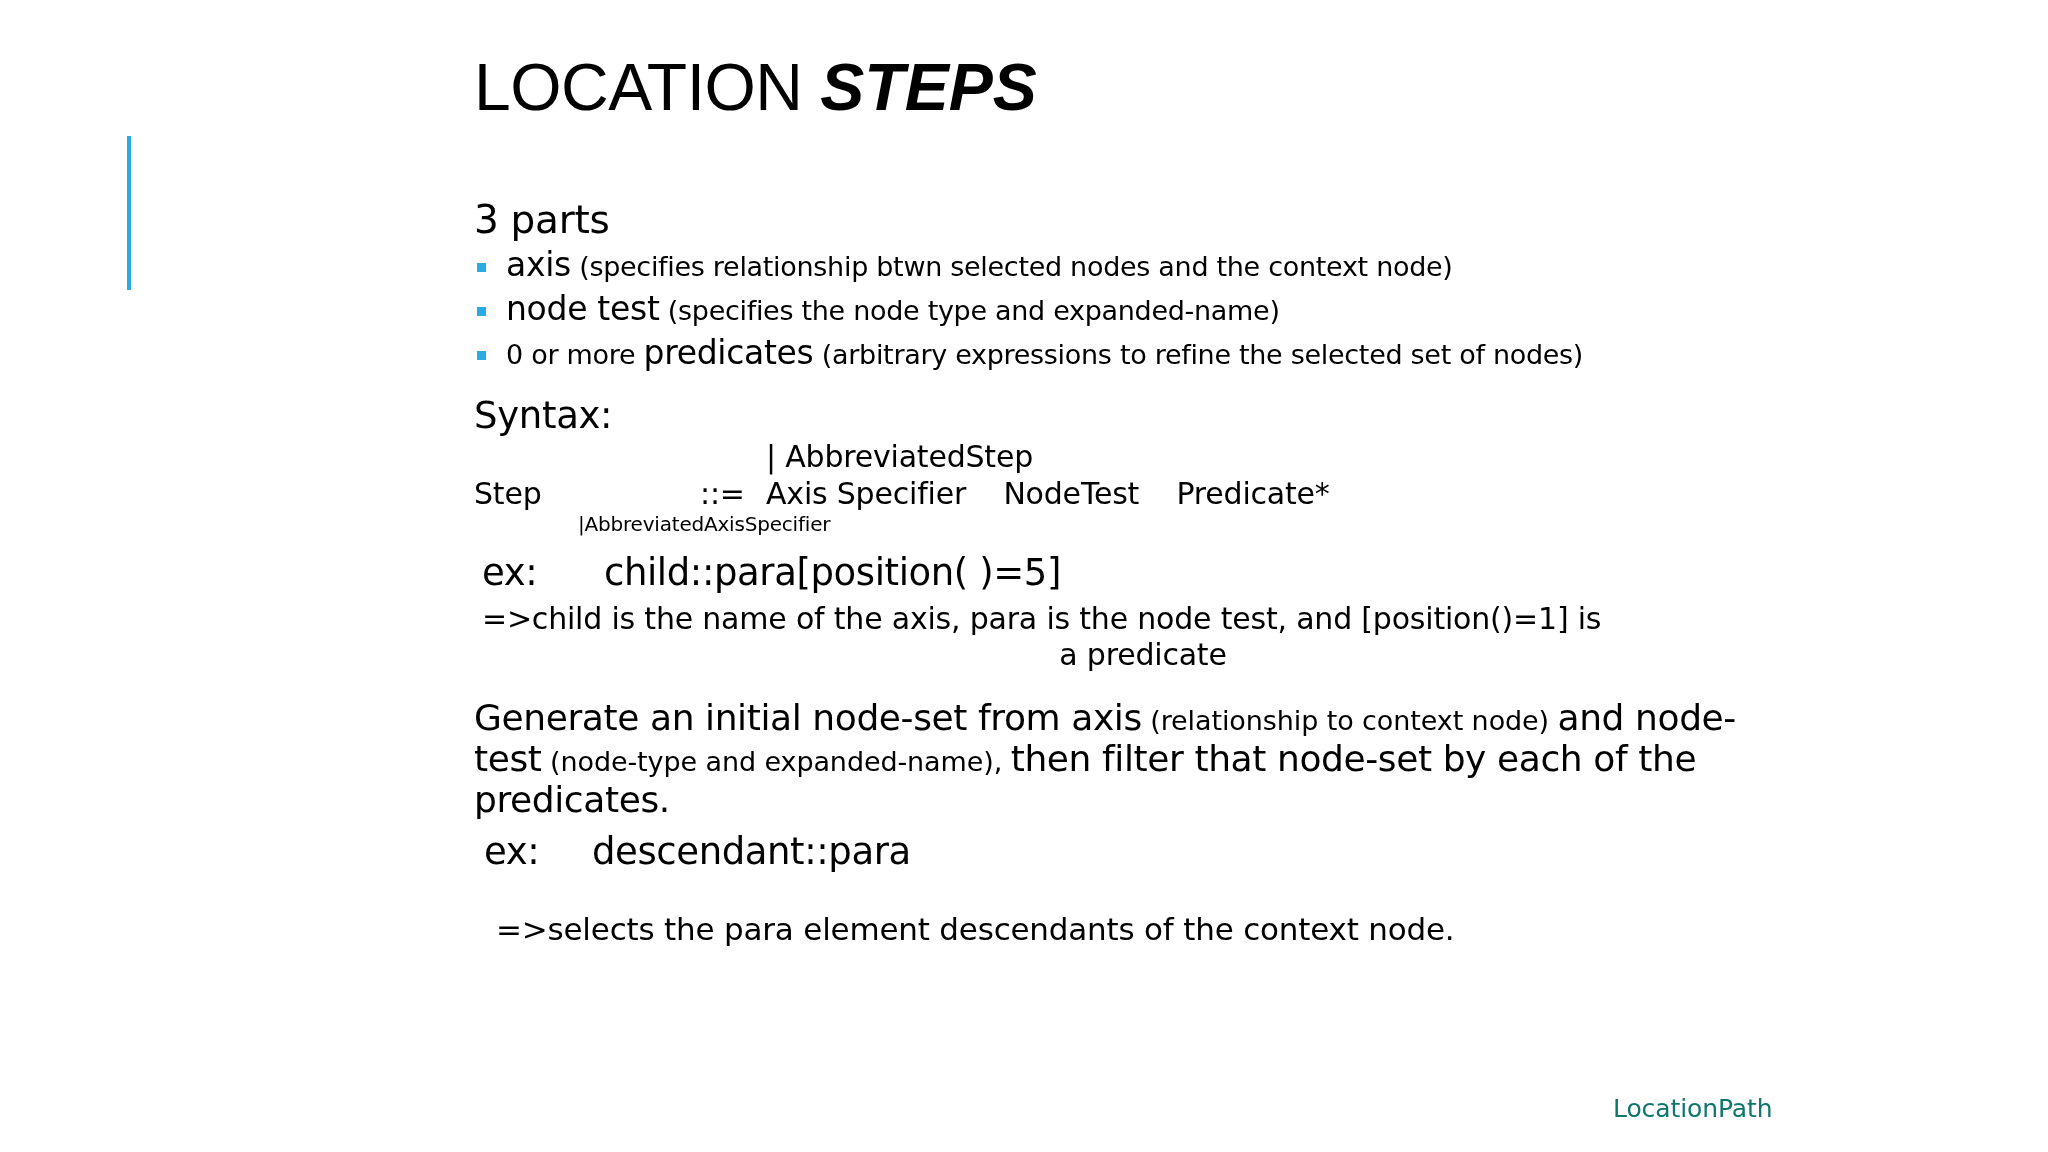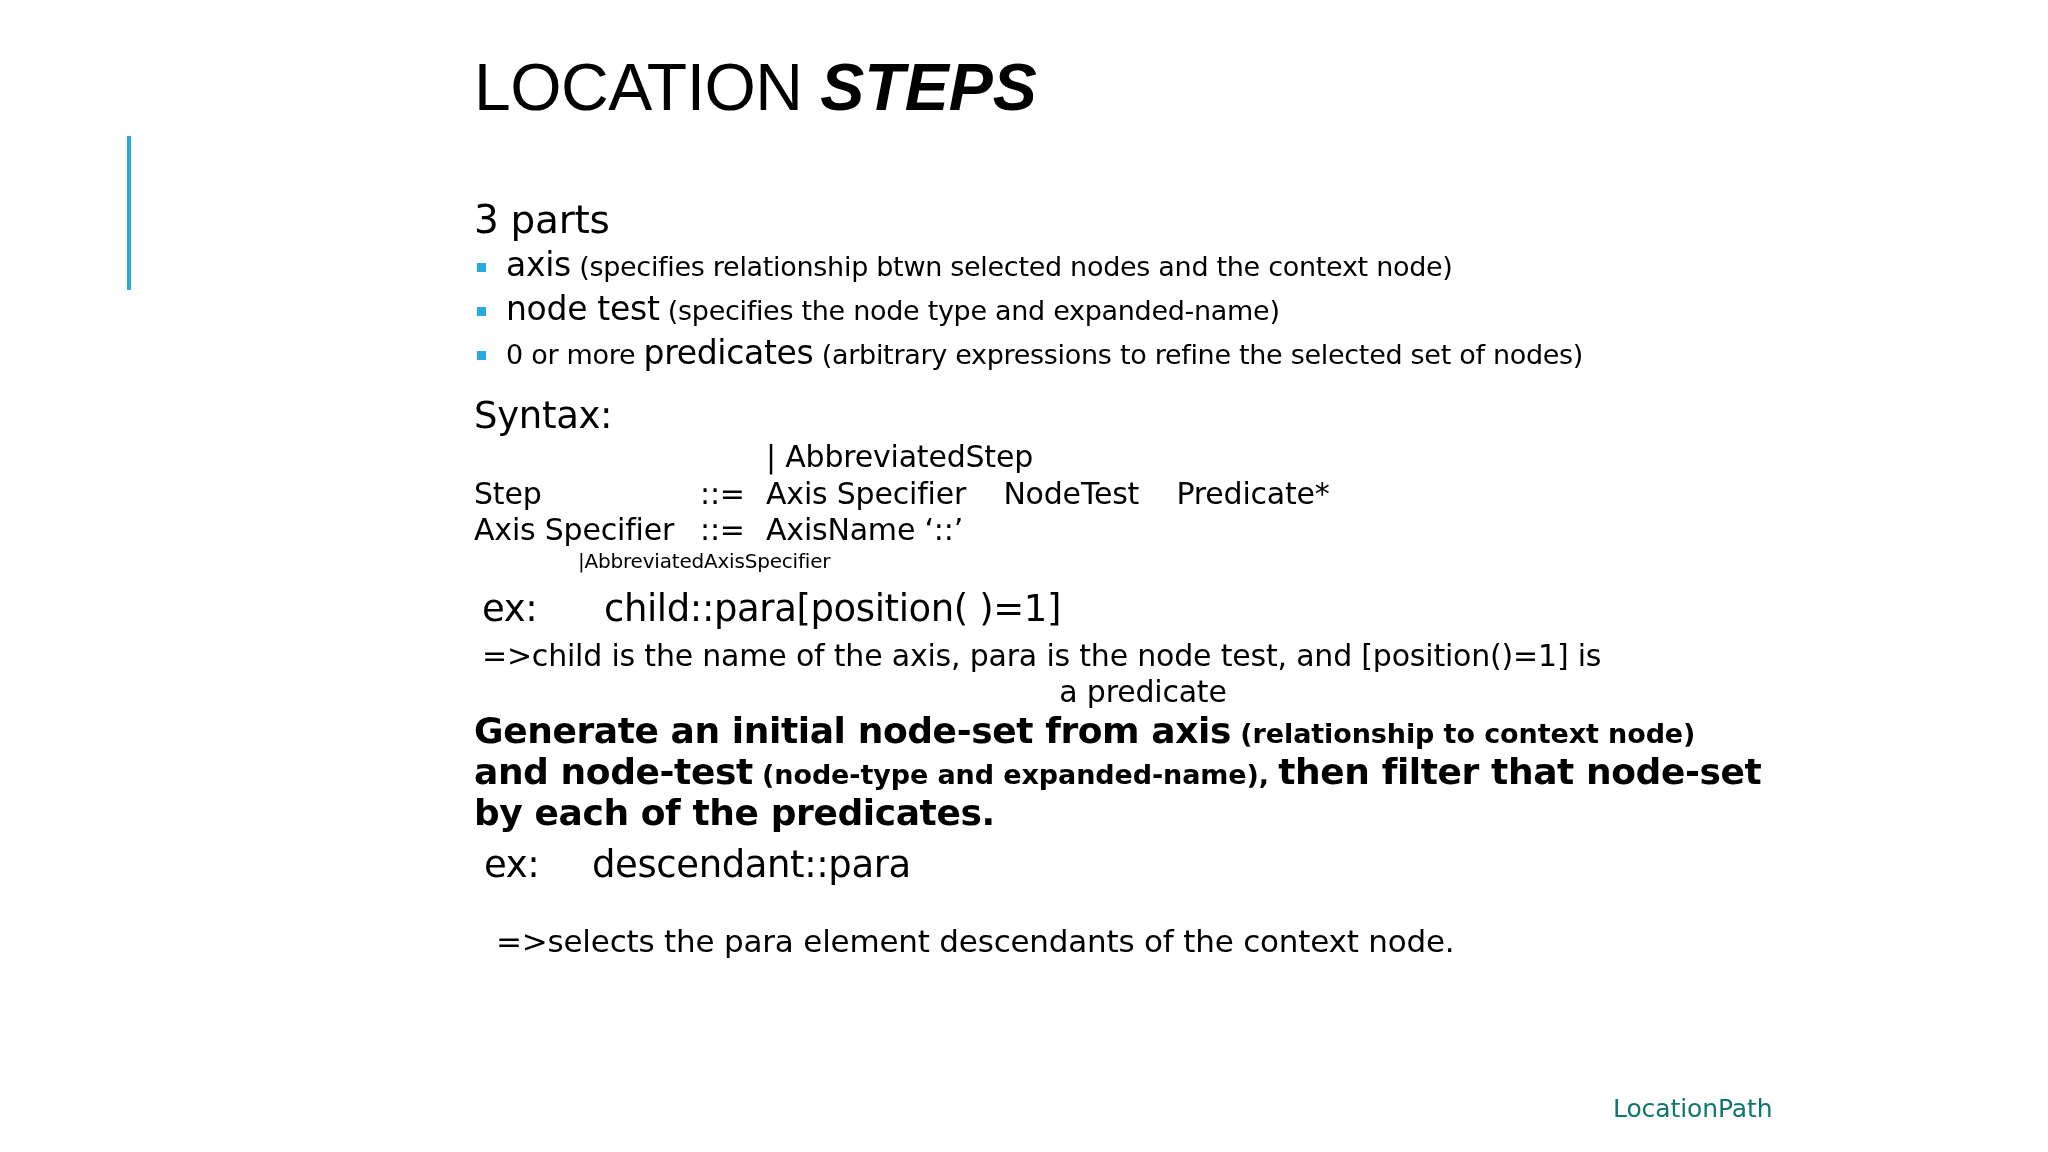--- a/index.html
+++ b/index.html
@@ -145,24 +145,24 @@
     text-indent: 0;
     letter-spacing: -0.2px;
   }
   .arrow-note .hang {
     display: block;
     padding-left: 30px;
     text-align: center;
   }
 
   .para-mixed {
+    margin-top: 24px;
     font-size: 36px;
     line-height: 1.14;
     letter-spacing: -0.4px;
-    font-weight: bold;
   }
   .para-mixed .note {
     font-size: 27px;
     letter-spacing: -0.1px;
   }
 
   .ex-line2 {
     font-size: 37px;
     line-height: 1.2;
     margin-top: 10px;
@@ -219,25 +219,24 @@
       <li>
         <span class="sq"></span><span class="sm">0 or more </span><span class="big">predicates</span><span class="sm"> (arbitrary expressions to refine the selected set of nodes)</span>
       </li>
     </ul>
 
     <div class="heading-syntax">Syntax:</div>
 
     <div class="grammar">
       <div class="row indent-alt">| AbbreviatedStep</div>
       <div class="row"><span class="lhs">Step</span><span class="op">::=</span><span>Axis Specifier    NodeTest    Predicate*</span></div>
-      <div class="row"><span class="lhs">Axis Specifier</span><span class="op">::=</span><span>AxisName ‘::’</span></div>
       <div class="row indent-alt2">|AbbreviatedAxisSpecifier</div>
     </div>
 
-    <div class="ex-line"><span class="ex-label">ex:</span><span>child::para[position( )=1]</span></div>
+    <div class="ex-line"><span class="ex-label">ex:</span><span>child::para[position( )=5]</span></div>
 
     <div class="arrow-note">
       <span>=&gt;child is the name of the axis, para is the node test, and [position()=1] is</span>
       <span class="hang">a predicate</span>
     </div>
 
     <div class="para-mixed"><span>Generate an initial node-set from axis</span><span class="note"> (relationship to context node) </span><span>and node-test</span><span class="note"> (node-type and expanded-name), </span><span>then filter that node-set by each of the predicates.</span></div>
 
     <div class="ex-line2"><span class="ex-label2">ex:</span><span>descendant::para</span></div>
 

